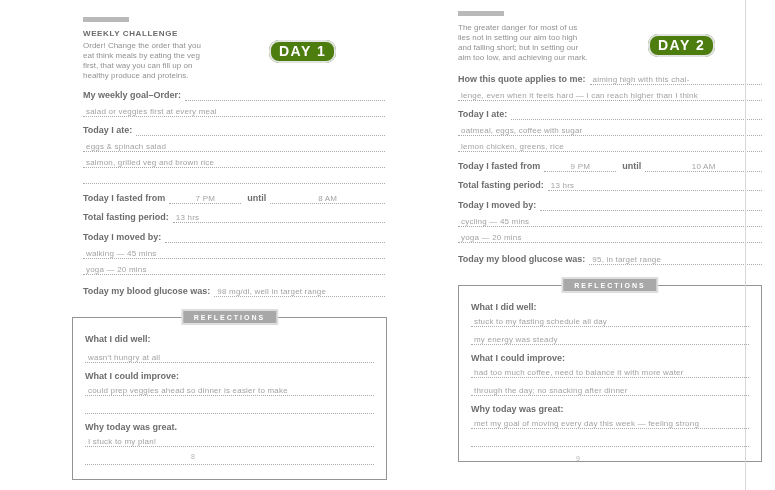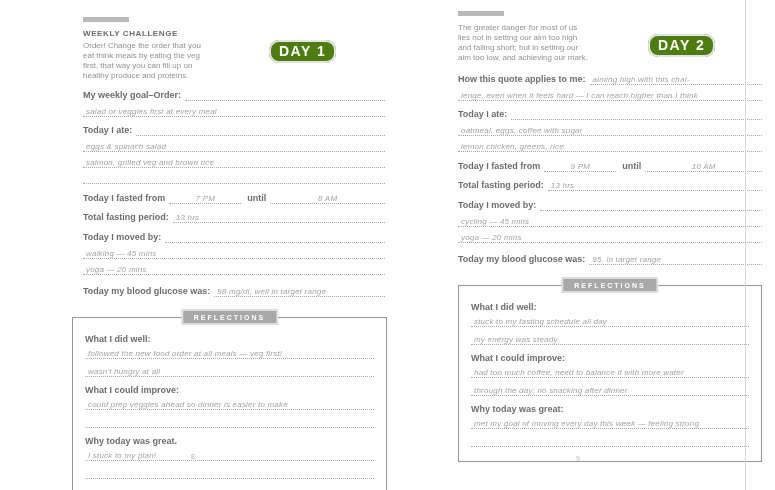--- a/index.html
+++ b/index.html
@@ -20,21 +20,21 @@
     margin-left:14px;margin-top:11px;background:#4d7c0f;color:#ffffff;
     font-weight:bold;font-size:14px;letter-spacing:1.5px;padding:3px 10px 4px 10px;
     box-shadow:0 0 0 2px #e3e3e3 inset;
     border-radius:10px;
   }
   .row{display:flex;align-items:flex-end;}
   .lbl{font-size:9px;font-weight:bold;color:#6d6d6d;white-space:nowrap;line-height:11px;}
   .leader{flex:1;border-bottom:1px dotted #a9a9a9;margin-left:4px;height:11px;position:relative;}
   .leader.noml{margin-left:0;}
   .hw{
-    position:absolute;left:3px;bottom:0;font-style:italic;color:#a3a3a3;
+    position:absolute;left:3px;bottom:0;color:#a3a3a3;
     font-size:8px;white-space:nowrap;letter-spacing:0.2px;
   }
   .hw.center{left:50%;transform:translateX(-50%);}
   .fixed70{flex:0 0 72px;}
   .until{margin-left:6px;}
   .reflections{
     position:relative;border:1px solid #949494;
     margin-left:-11px;margin-right:-2px;margin-top:20px;
     padding:16px 12px 14px 12px;
   }
@@ -138,25 +138,20 @@
     <span class="lbl">Today my blood glucose was:</span>
     <span class="leader">
         <span class="hw">98 mg/dl, well in target range</span>
       </span>
   </div>
 
   <div class="reflections">
     <div class="ref-badge">REFLECTIONS</div>
 
     <div class="lbl">What I did well:</div>
-    <div class="row gap2">
-      <span class="leader noml">
-          <span class="hw">followed the new food order at all meals — veg first!</span>
-        </span>
-    </div>
     <div class="row gap6">
       <span class="leader noml">
           <span class="hw">wasn't hungry at all</span>
         </span>
     </div>
 
     <div class="lbl gap14">What I could improve:</div>
     <div class="row gap2">
       <span class="leader noml">
           <span class="hw">could prep veggies ahead so dinner is easier to make</span>

